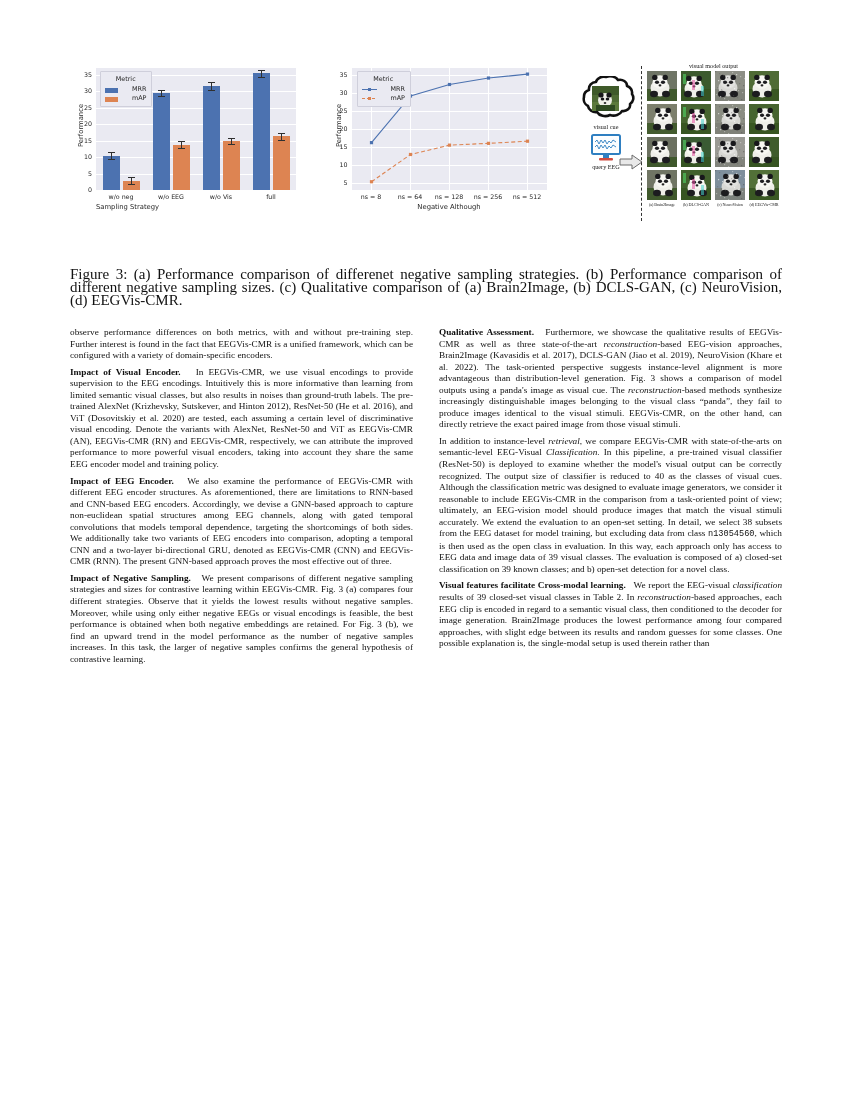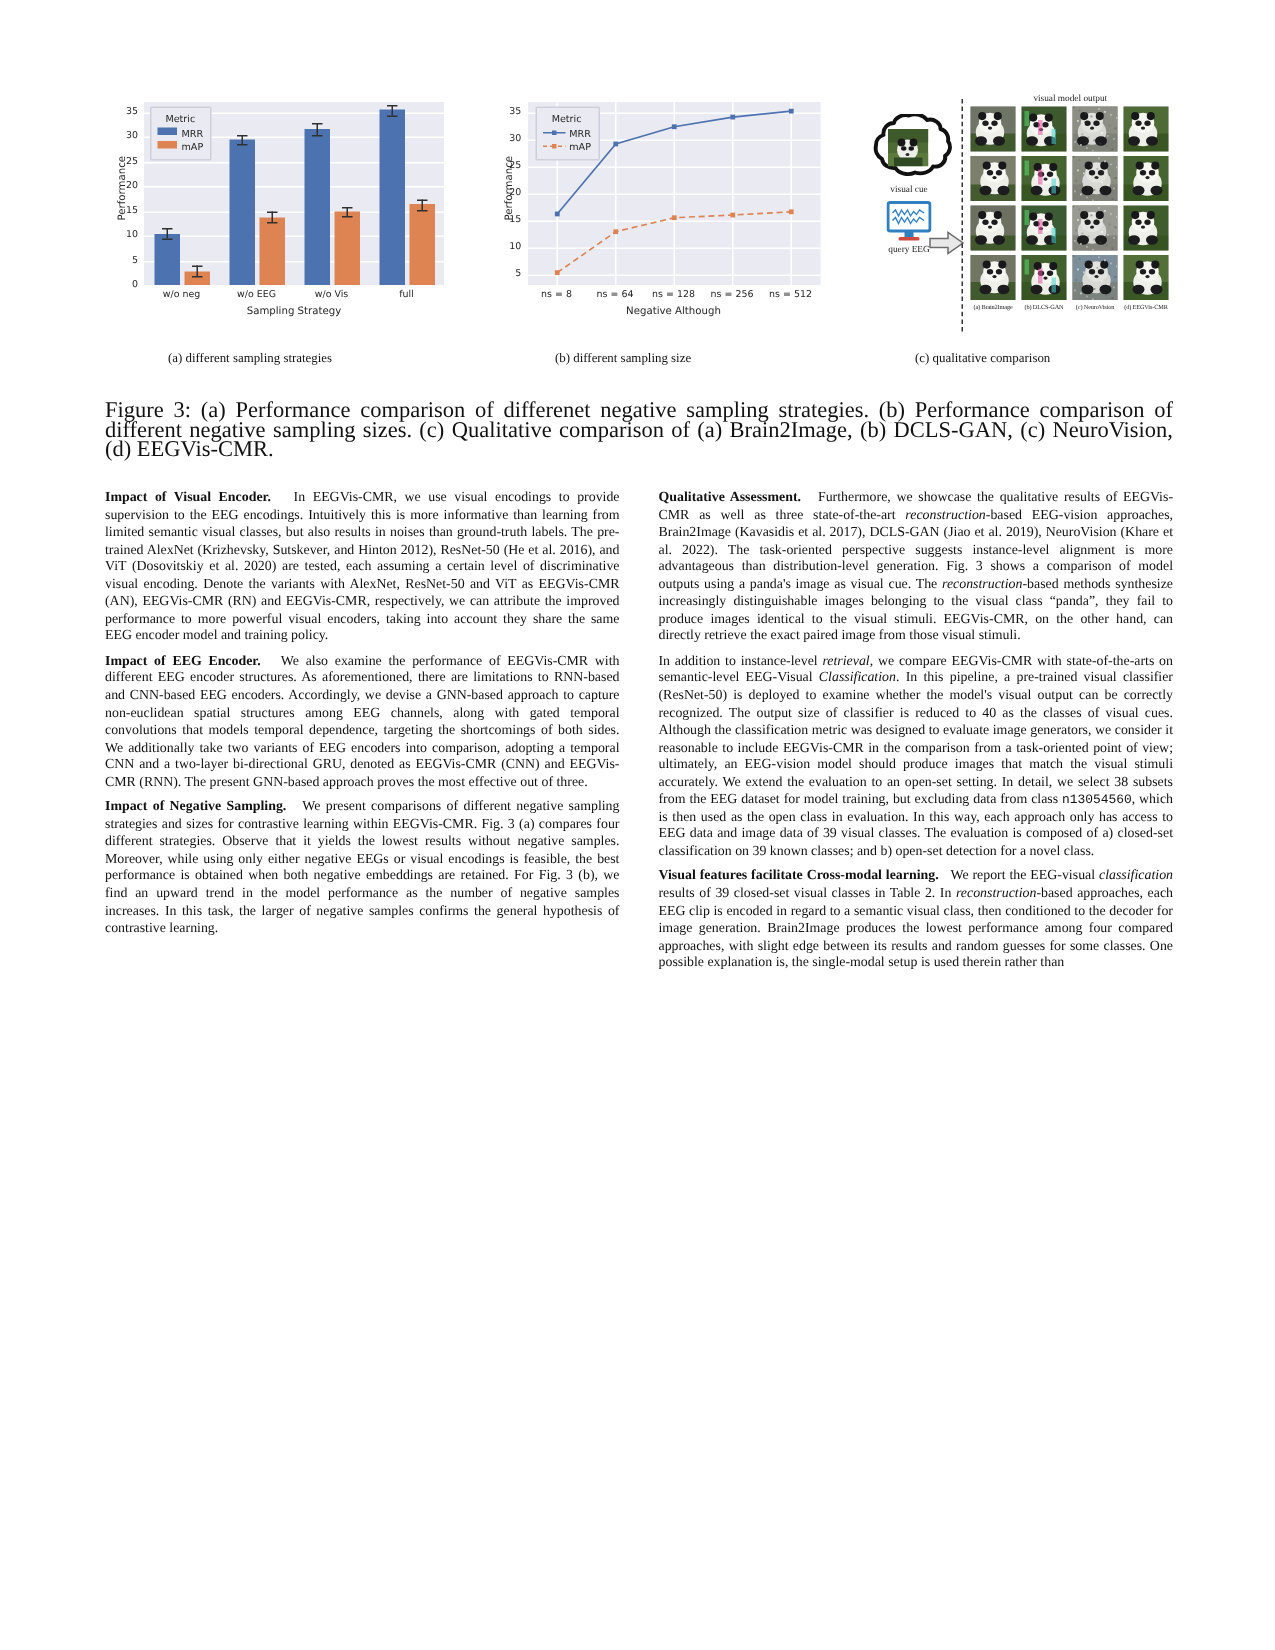--- a/index.html
+++ b/index.html
@@ -99,22 +99,22 @@
     padding: 3px 5px 4px 4px;
   }
   .legend-title {
     font-size: 6.4px;
     color: #262626;
     margin-bottom: 2px;
     text-align: center;
   }
   .legend-row {
     display: flex;
-    align-items: flex-start;
-    gap: 3px;
+    align-items: flex-end;
+    gap: 14px;
     margin-top: 1px;
   }
   .legend-swatch {
     width: 13px;
     height: 5px;
     display: block;
   }
   .legend-line {
     width: 15px;
     height: 7px;
@@ -339,21 +339,21 @@
           <div class="ytick-label" style="left: 0px; width: 22px; top: 91.027px;">10</div>
           <div class="ytick-label" style="left: 0px; width: 22px; top: 74.5405px;">15</div>
           <div class="ytick-label" style="left: 0px; width: 22px; top: 58.0541px;">20</div>
           <div class="ytick-label" style="left: 0px; width: 22px; top: 41.5676px;">25</div>
           <div class="ytick-label" style="left: 0px; width: 22px; top: 25.0811px;">30</div>
           <div class="ytick-label" style="left: 0px; width: 22px; top: 8.59459px;">35</div>
           <div class="xtick-label" style="left: 27px; width: 48px; text-align: center; top: 131px;">w/o neg</div>
           <div class="xtick-label" style="left: 77px; width: 48px; text-align: center; top: 131px;">w/o EEG</div>
           <div class="xtick-label" style="left: 127px; width: 48px; text-align: center; top: 131px;">w/o Vis</div>
           <div class="xtick-label" style="left: 177px; width: 48px; text-align: center; top: 131px;">full</div>
-          <div class="axis-title" style="left: 26px; width: 200px; text-align: center; top: 141px;">Sampling Strategy</div>
+          <div class="axis-title" style="left: 26px; width: 200px; top: 141px;">Sampling Strategy</div>
           <div class="axis-title ylabel-rot" style="left: 7px; top: 85px;">Performance</div>
           <div class="legend-box" style="left: 30px; top: 9px;">
             <div class="legend-title">Metric</div>
             <div class="legend-row">
               <span class="legend-swatch" style="background:#4C72B0"></span>
               <span class="legend-label">MRR</span>
             </div>
             <div class="legend-row">
               <span class="legend-swatch" style="background:#DD8452"></span>
               <span class="legend-label">mAP</span>
@@ -856,32 +856,28 @@
           <div class="grid-labels">
             <div class="grid-label">(a) Brain2Image</div>
             <div class="grid-label">(b) DLCS-GAN</div>
             <div class="grid-label">(c) NeuroVision</div>
             <div class="grid-label">(d) EEGVis-CMR</div>
           </div>
         </div>
       </div>
     </div>
 
-    <div class="subcaptions">
-      <div class="subcap" style="left:42px;">(a) different sampling strategies</div>
-      <div class="subcap" style="left:300px;">(b) different sampling size</div>
-      <div class="subcap" style="left:540px;">(c)  qualitative comparison</div>
-    </div>
   </div>
 
   <div class="fig-caption">Figure 3: (a) Performance comparison of differenet negative sampling strategies. (b) Performance comparison of different negative sampling sizes. (c) Qualitative comparison of (a) Brain2Image, (b) DCLS-GAN, (c) NeuroVision, (d) EEGVis-CMR.</div>
 
   <div class="columns">
 
     <div class="col">
+      <p>observe performance differences on both metrics, with and without pre-training step. Further interest is found in the fact that EEGVis-CMR is a unified framework, which can be configured with a variety of domain-specific encoders.</p>
       <p><span class="runin">Impact of Visual Encoder.</span>&nbsp;&nbsp;&nbsp;<span>In EEGVis-CMR, we use visual encodings to provide supervision to the EEG encodings. Intuitively this is more informative than learning from limited semantic visual classes, but also results in noises than ground-truth labels. The pre-trained AlexNet (Krizhevsky, Sutskever, and Hinton 2012), ResNet-50 (He et al. 2016), and ViT (Dosovitskiy et al. 2020) are tested, each assuming a certain level of discriminative visual encoding. Denote the variants with AlexNet, ResNet-50 and ViT as EEGVis-CMR (AN), EEGVis-CMR (RN) and EEGVis-CMR, respectively, we can attribute the improved performance to more powerful visual encoders, taking into account they share the same EEG encoder model and training policy.</span></p>
       <p><span class="runin">Impact of EEG Encoder.</span>&nbsp;&nbsp;&nbsp;<span>We also examine the performance of EEGVis-CMR with different EEG encoder structures. As aforementioned, there are limitations to RNN-based and CNN-based EEG encoders. Accordingly, we devise a GNN-based approach to capture non-euclidean spatial structures among EEG channels, along with gated temporal convolutions that models temporal dependence, targeting the shortcomings of both sides. We additionally take two variants of EEG encoders into comparison, adopting a temporal CNN and a two-layer bi-directional GRU, denoted as EEGVis-CMR (CNN) and EEGVis-CMR (RNN). The present GNN-based approach proves the most effective out of three.</span></p>
       <p><span class="runin">Impact of Negative Sampling.</span>&nbsp;&nbsp;&nbsp;<span>We present comparisons of different negative sampling strategies and sizes for contrastive learning within EEGVis-CMR. Fig. 3 (a) compares four different strategies. Observe that it yields the lowest results without negative samples. Moreover, while using only either negative EEGs or visual encodings is feasible, the best performance is obtained when both negative embeddings are retained. For Fig. 3 (b), we find an upward trend in the model performance as the number of negative samples increases. In this task, the larger of negative samples confirms the general hypothesis of contrastive learning.</span></p>
     </div>
 
     <div class="col">
       <p><span class="runin">Qualitative Assessment.</span>&nbsp;&nbsp;&nbsp;<span>Furthermore, we showcase the qualitative results of EEGVis-CMR as well as three state-of-the-art </span><span class="it">reconstruction</span><span>-based EEG-vision approaches, Brain2Image (Kavasidis et al. 2017), DCLS-GAN (Jiao et al. 2019), NeuroVision (Khare et al. 2022). The task-oriented perspective suggests instance-level alignment is more advantageous than distribution-level generation. Fig. 3 shows a comparison of model outputs using a panda's image as visual cue. The </span><span class="it">reconstruction</span><span>-based methods synthesize increasingly distinguishable images belonging to the visual class “panda”, they fail to produce images identical to the visual stimuli. EEGVis-CMR, on the other hand, can directly retrieve the exact paired image from those visual stimuli.</span></p>
 
 
       <p><span>In addition to instance-level </span><span class="it">retrieval</span><span>, we compare EEGVis-CMR with state-of-the-arts on semantic-level EEG-Visual </span><span class="it">Classification</span><span>. In this pipeline, a pre-trained visual classifier (ResNet-50) is deployed to examine whether the model's visual output can be correctly recognized. The output size of classifier is reduced to 40 as the classes of visual cues. Although the classification metric was designed to evaluate image generators, we consider it reasonable to include EEGVis-CMR in the comparison from a task-oriented point of view; ultimately, an EEG-vision model should produce images that match the visual stimuli accurately. We extend the evaluation to an open-set setting. In detail, we select 38 subsets from the EEG dataset for model training, but excluding data from class </span><span class="mono">n13054560</span><span>, which is then used as the open class in evaluation. In this way, each approach only has access to EEG data and image data of 39 visual classes. The evaluation is composed of a) closed-set classification on 39 known classes; and b) open-set detection for a novel class.</span></p>

